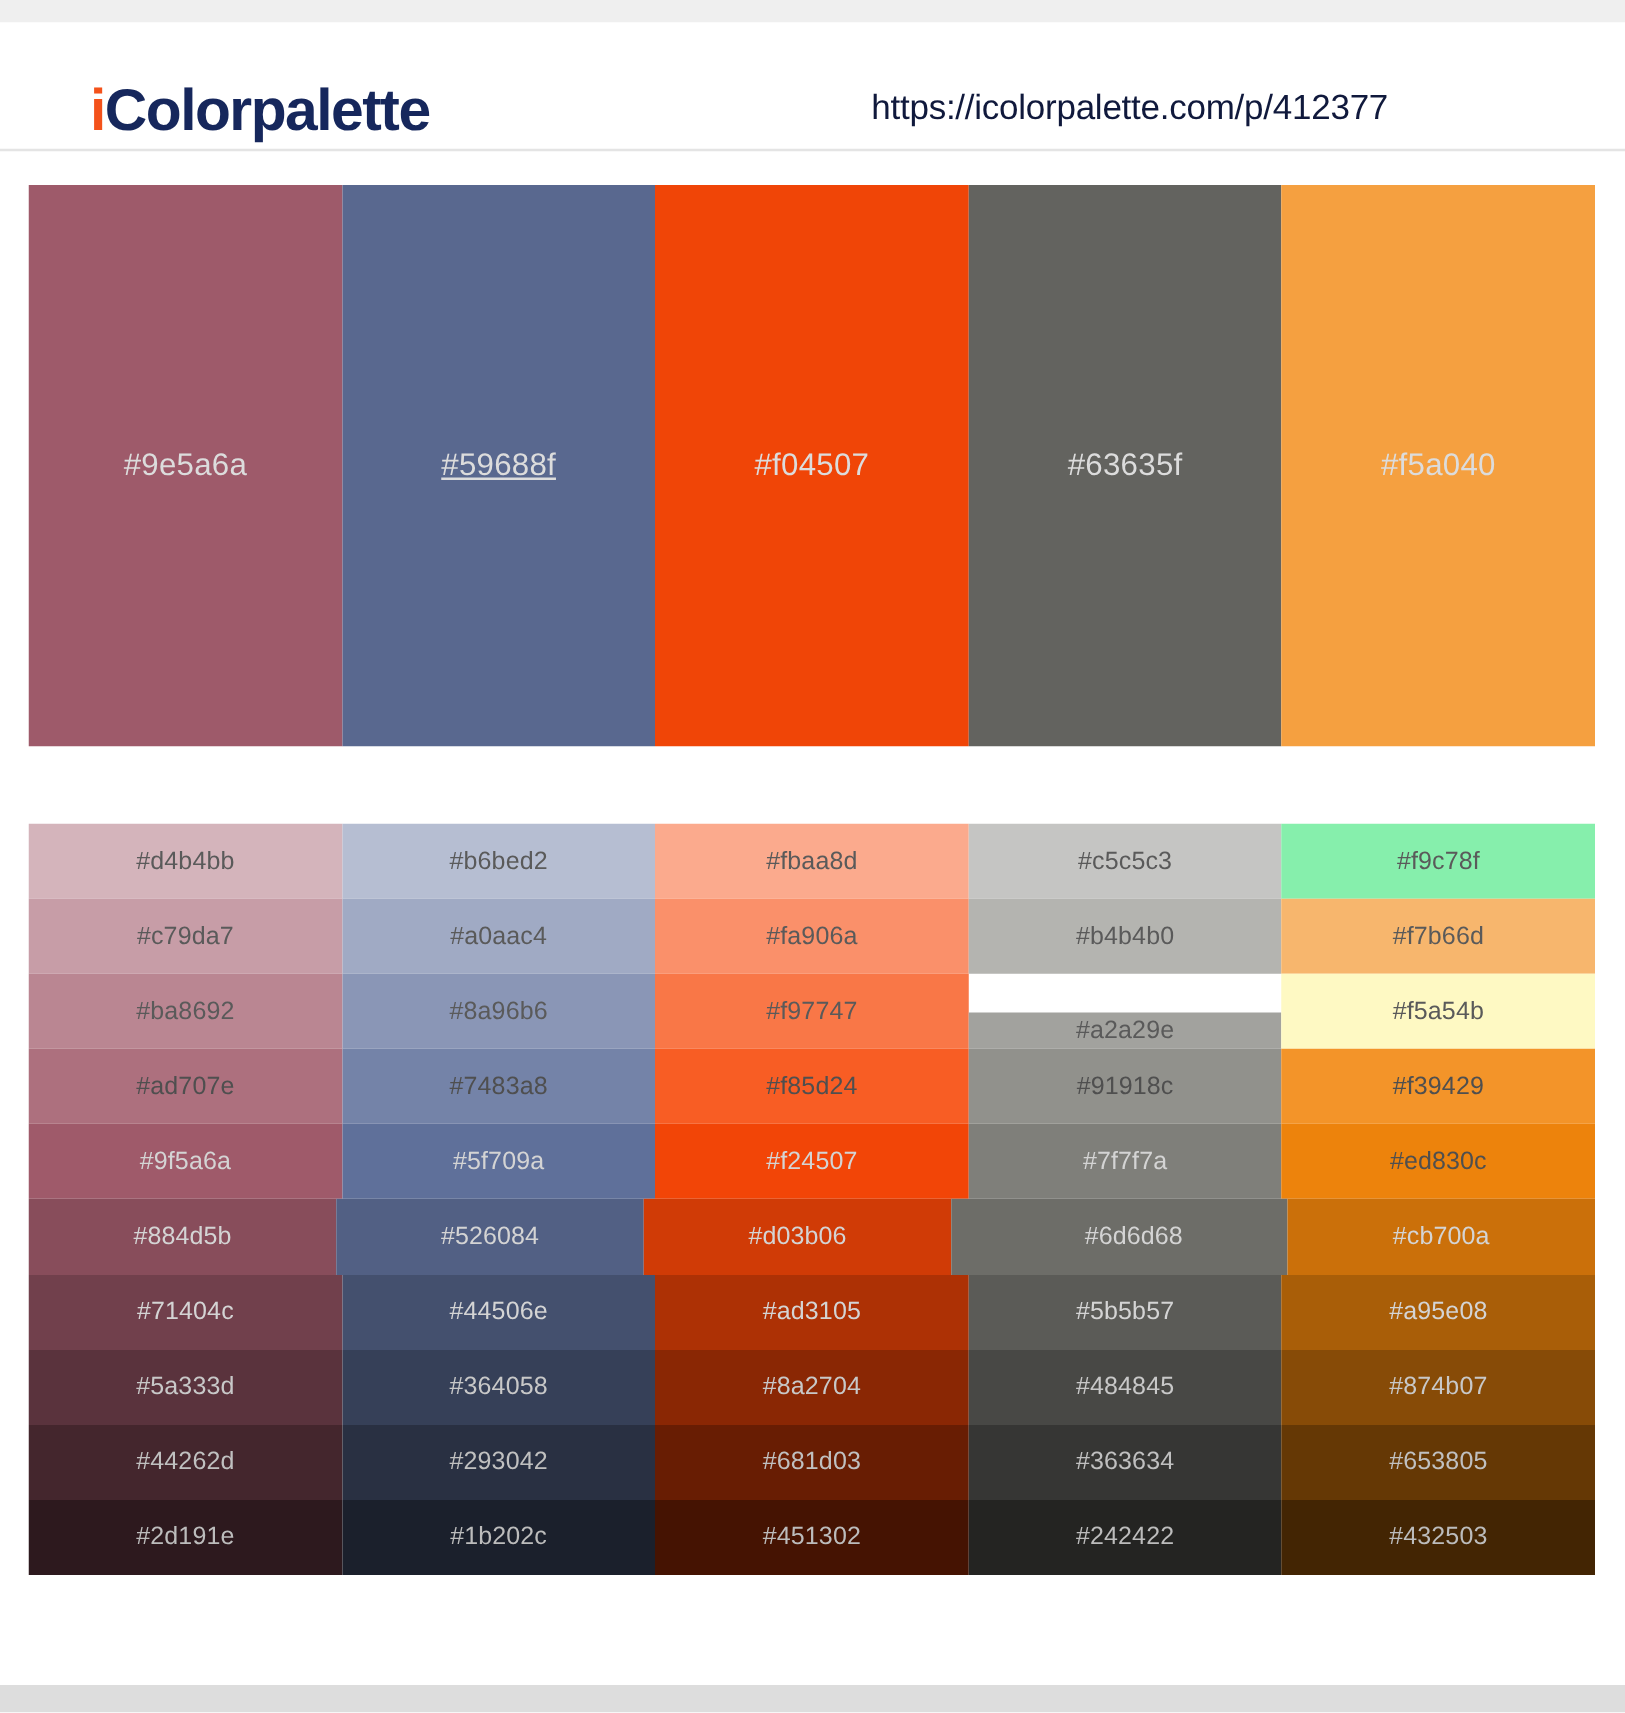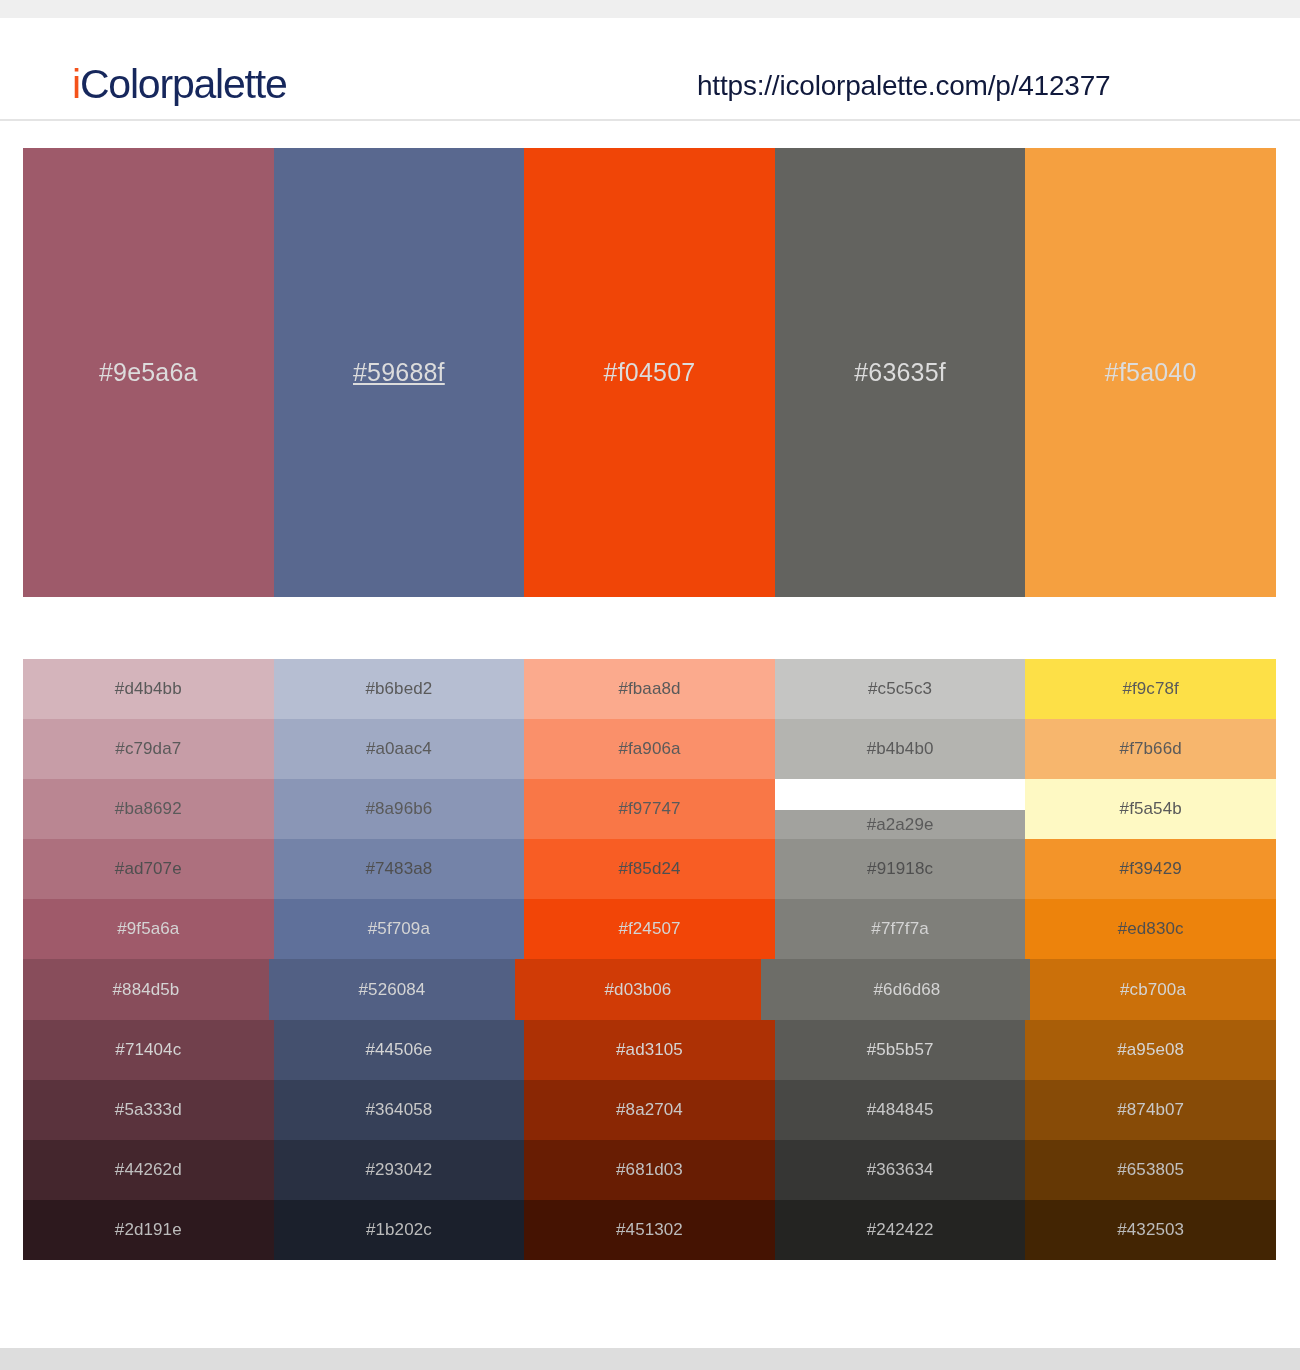--- a/index.html
+++ b/index.html
@@ -30,22 +30,22 @@
 
   
   .header {
     position:absolute; left:0; top:18px;
     width:1300px; height:103px;
     background:#ffffff;
     border-bottom:2px solid #e4e4e4;
   }
   .logo {
     position:absolute; left:72px; top:46px;
-    font-size:41px;
-    font-weight:normal;
+    font-size:47px;
+    font-weight:bold;
     letter-spacing:-1.2px;
     line-height:1;
     white-space:nowrap;
   }
   .logo .logo-i { color:#f4521a; }
   .logo .logo-rest { color:#16275c; }
 
   .page-url {
     position:absolute; left:697px; top:52px;
     font-size:28px;
@@ -85,21 +85,21 @@
     flex:1 1 0;
     display:flex;
   }
   .shade-cell {
     flex:1 1 0;
     display:flex;
     align-items:center;
     justify-content:center;
   }
   .shade-cell .hexlabel {
-    font-size:17px;
+    font-size:20px;
     letter-spacing:0.1px;
     user-select:text;
   }
 </style>
 </head>
 <body>
 
 <div id="page">
 
   <div class="strip-top"></div>
@@ -136,21 +136,21 @@
         </div>
         <div class="shade-cell" style="background: rgb(182, 190, 210);">
           <span class="hexlabel" style="color: rgb(90, 90, 90);">#b6bed2</span>
         </div>
         <div class="shade-cell" style="background: rgb(251, 170, 141);">
           <span class="hexlabel" style="color: rgb(90, 90, 90);">#fbaa8d</span>
         </div>
         <div class="shade-cell" style="background: rgb(197, 197, 195);">
           <span class="hexlabel" style="color: rgb(90, 90, 90);">#c5c5c3</span>
         </div>
-        <div class="shade-cell" style="background: #fde047;">
+        <div class="shade-cell" style="background: #86efac;">
           <span class="hexlabel" style="color: rgb(90, 90, 90);">#f9c78f</span>
         </div>
       </div>
       <div class="shade-row">
         <div class="shade-cell" style="background: rgb(199, 157, 167);">
           <span class="hexlabel" style="color: rgb(90, 90, 90);">#c79da7</span>
         </div>
         <div class="shade-cell" style="background: rgb(160, 170, 196);">
           <span class="hexlabel" style="color: rgb(90, 90, 90);">#a0aac4</span>
         </div>

